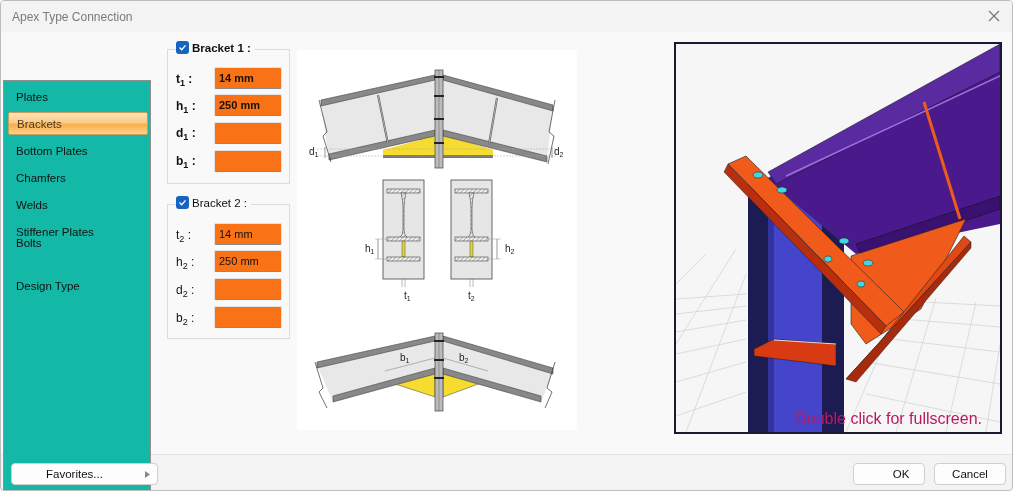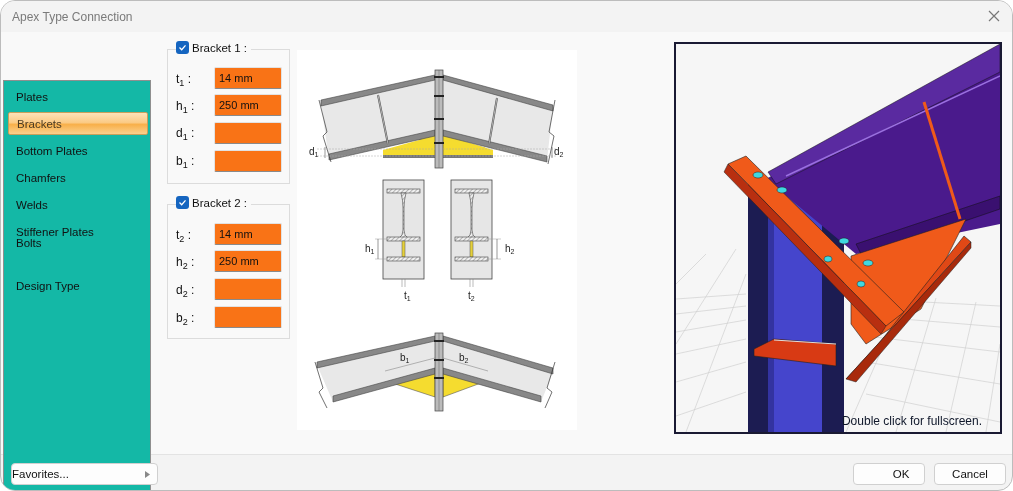--- a/index.html
+++ b/index.html
@@ -1,21 +1,21 @@
 <!DOCTYPE html>
 <html><head>
 <meta charset="utf-8">
 <style>
   * { box-sizing: border-box; margin: 0; padding: 0; }
   html, body { width: 1013px; height: 491px; overflow: hidden; background: #ffffff; }
   body { font-family: "Liberation Sans", "DejaVu Sans", sans-serif; font-size: 12px; color: #1a1a1a; }
 
   .window {
     position: absolute; left: 0; top: 0; width: 1013px; height: 491px;
-    background: #f3f3f3; border: 1px solid #bcbcbc; border-radius: 15px; overflow: hidden;
+    background: #f3f3f3; border: 1px solid #bcbcbc; border-radius: 4px; overflow: hidden;
   }
   .titlebar { position: absolute; left: 0; top: 0; width: 100%; height: 31px; background: #f3f3f3; }
   .title { position: absolute; left: 11px; top: 9px; font-size: 12px; color: #7a7a7a; }
   .close-btn { position: absolute; right: 6px; top: 4px; width: 24px; height: 22px; display:flex; align-items:center; justify-content:center; cursor: pointer; }
 
   .client { position: absolute; left: 0; top: 31px; width: 100%; height: 423px; background: #f9f9f9; border-bottom: 1px solid #e3e3e3; }
 
   .sidebar {
     position: absolute; left: 2px; top: 2px; width: 148px; height: 488px;
     background: #14b8a6; border: 1px solid #8f8f8f; margin-top: 46px;
@@ -35,21 +35,21 @@
   .field-input {
     position: absolute; left: 46px; width: 68px; height: 22px; background: #f97316;
     border: 1px solid #e2e2e2; border-bottom: 1px solid #8a8a8a; border-radius: 2px;
     font-size: 11px; padding-left: 4px; line-height: 20px; color: #111;
     font-family: "Liberation Sans", sans-serif;
   }
 
   .diagram { position: absolute; left: 296px; top: 18px; width: 280px; height: 380px; background: #ffffff; }
 
   .viewport { position: absolute; left: 673px; top: 10px; width: 328px; height: 392px; background: #f6f6f6; border: 2px solid #1a1a33; overflow: hidden; cursor: pointer; }
-  .hint { position: absolute; right: 18px; bottom: 4px; font-size: 12px; color: #0f172a; }
+  .hint { position: absolute; right: 18px; bottom: 4px; font-size: 16px; color: #be185d; }
 
   .btn {
     position: absolute; height: 22px; background: #fdfdfd; border: 1px solid #d0d0d0; border-radius: 4px;
     font-size: 11.5px; color: #111; display: flex; align-items: center; justify-content: center; cursor: pointer;
   }
 </style>
 </head>
 <body>
 
 <div class="window">
@@ -68,21 +68,21 @@
       <div class="side-item" style="top:5px">Plates</div>
       <div class="side-item selected" style="top:31px">Brackets</div>
       <div class="side-item" style="top:86px">Chamfers</div>
       <div class="side-item" style="top:59px">Bottom Plates</div>
       <div class="side-item" style="top:140px">Stiffener Plates</div>
       <div class="side-item" style="top:113px">Welds</div>
       <div class="side-item" style="top:151px">Bolts</div>
       <div class="side-item" style="top:194px">Design Type</div>
     </div>
 
-    <div class="group" style="left:166px; top:17px; width:123px; height:135px;">
+    <div class="group" style="left:166px; top:17px; width:123px; height:135px;font-weight:bold;">
       <div class="group-legend">
         <div class="chk">
           <svg width="9" height="9" viewBox="0 0 9 9">
               <path d="M1.5 4.5 L3.7 6.7 L7.5 2.3" stroke="#fff" stroke-width="1.3" fill="none"></path>
             </svg>
         </div>
         <span class="legend-text">Bracket 1 :</span>
       </div>
       <span class="field-label" style="top:22px"><span>t</span><sub>1</sub> :</span>
       <div class="field-input" style="top:17px">14 mm</div>
@@ -267,21 +267,21 @@
           <ellipse cx="168" cy="197" rx="5" ry="3" fill="#3fd8e0" stroke="#222" stroke-width="0.5"></ellipse>
           <ellipse cx="192" cy="219" rx="5" ry="3" fill="#3fd8e0" stroke="#222" stroke-width="0.5"></ellipse>
           <ellipse cx="152" cy="215" rx="4" ry="3" fill="#3fd8e0" stroke="#222" stroke-width="0.5"></ellipse>
           <ellipse cx="185" cy="240" rx="4" ry="3" fill="#3fd8e0" stroke="#222" stroke-width="0.5"></ellipse>
         </g>
       </svg>
       <span class="hint">Double click for fullscreen.</span>
     </div>
   </div>
 
-  <div class="btn" style="left:10px; top:462px; width:147px; justify-content:flex-start; ">
+  <div class="btn" style="left:10px; top:462px; width:147px; justify-content:flex-start; padding-left:34px;">
     <span>Favorites...</span>
     <svg style="position:absolute; right:7px; top:7px;" width="5" height="7" viewBox="0 0 5 7">
         <path d="M0 0 L5 3.5 L0 7 Z" fill="#888"></path>
       </svg>
   </div>
   <div class="btn" style="left:852px; top:462px; width:72px;padding-left:24px;">OK</div>
   <div class="btn" style="left:933px; top:462px; width:72px;">Cancel</div>
 </div>
 
 </body></html>

